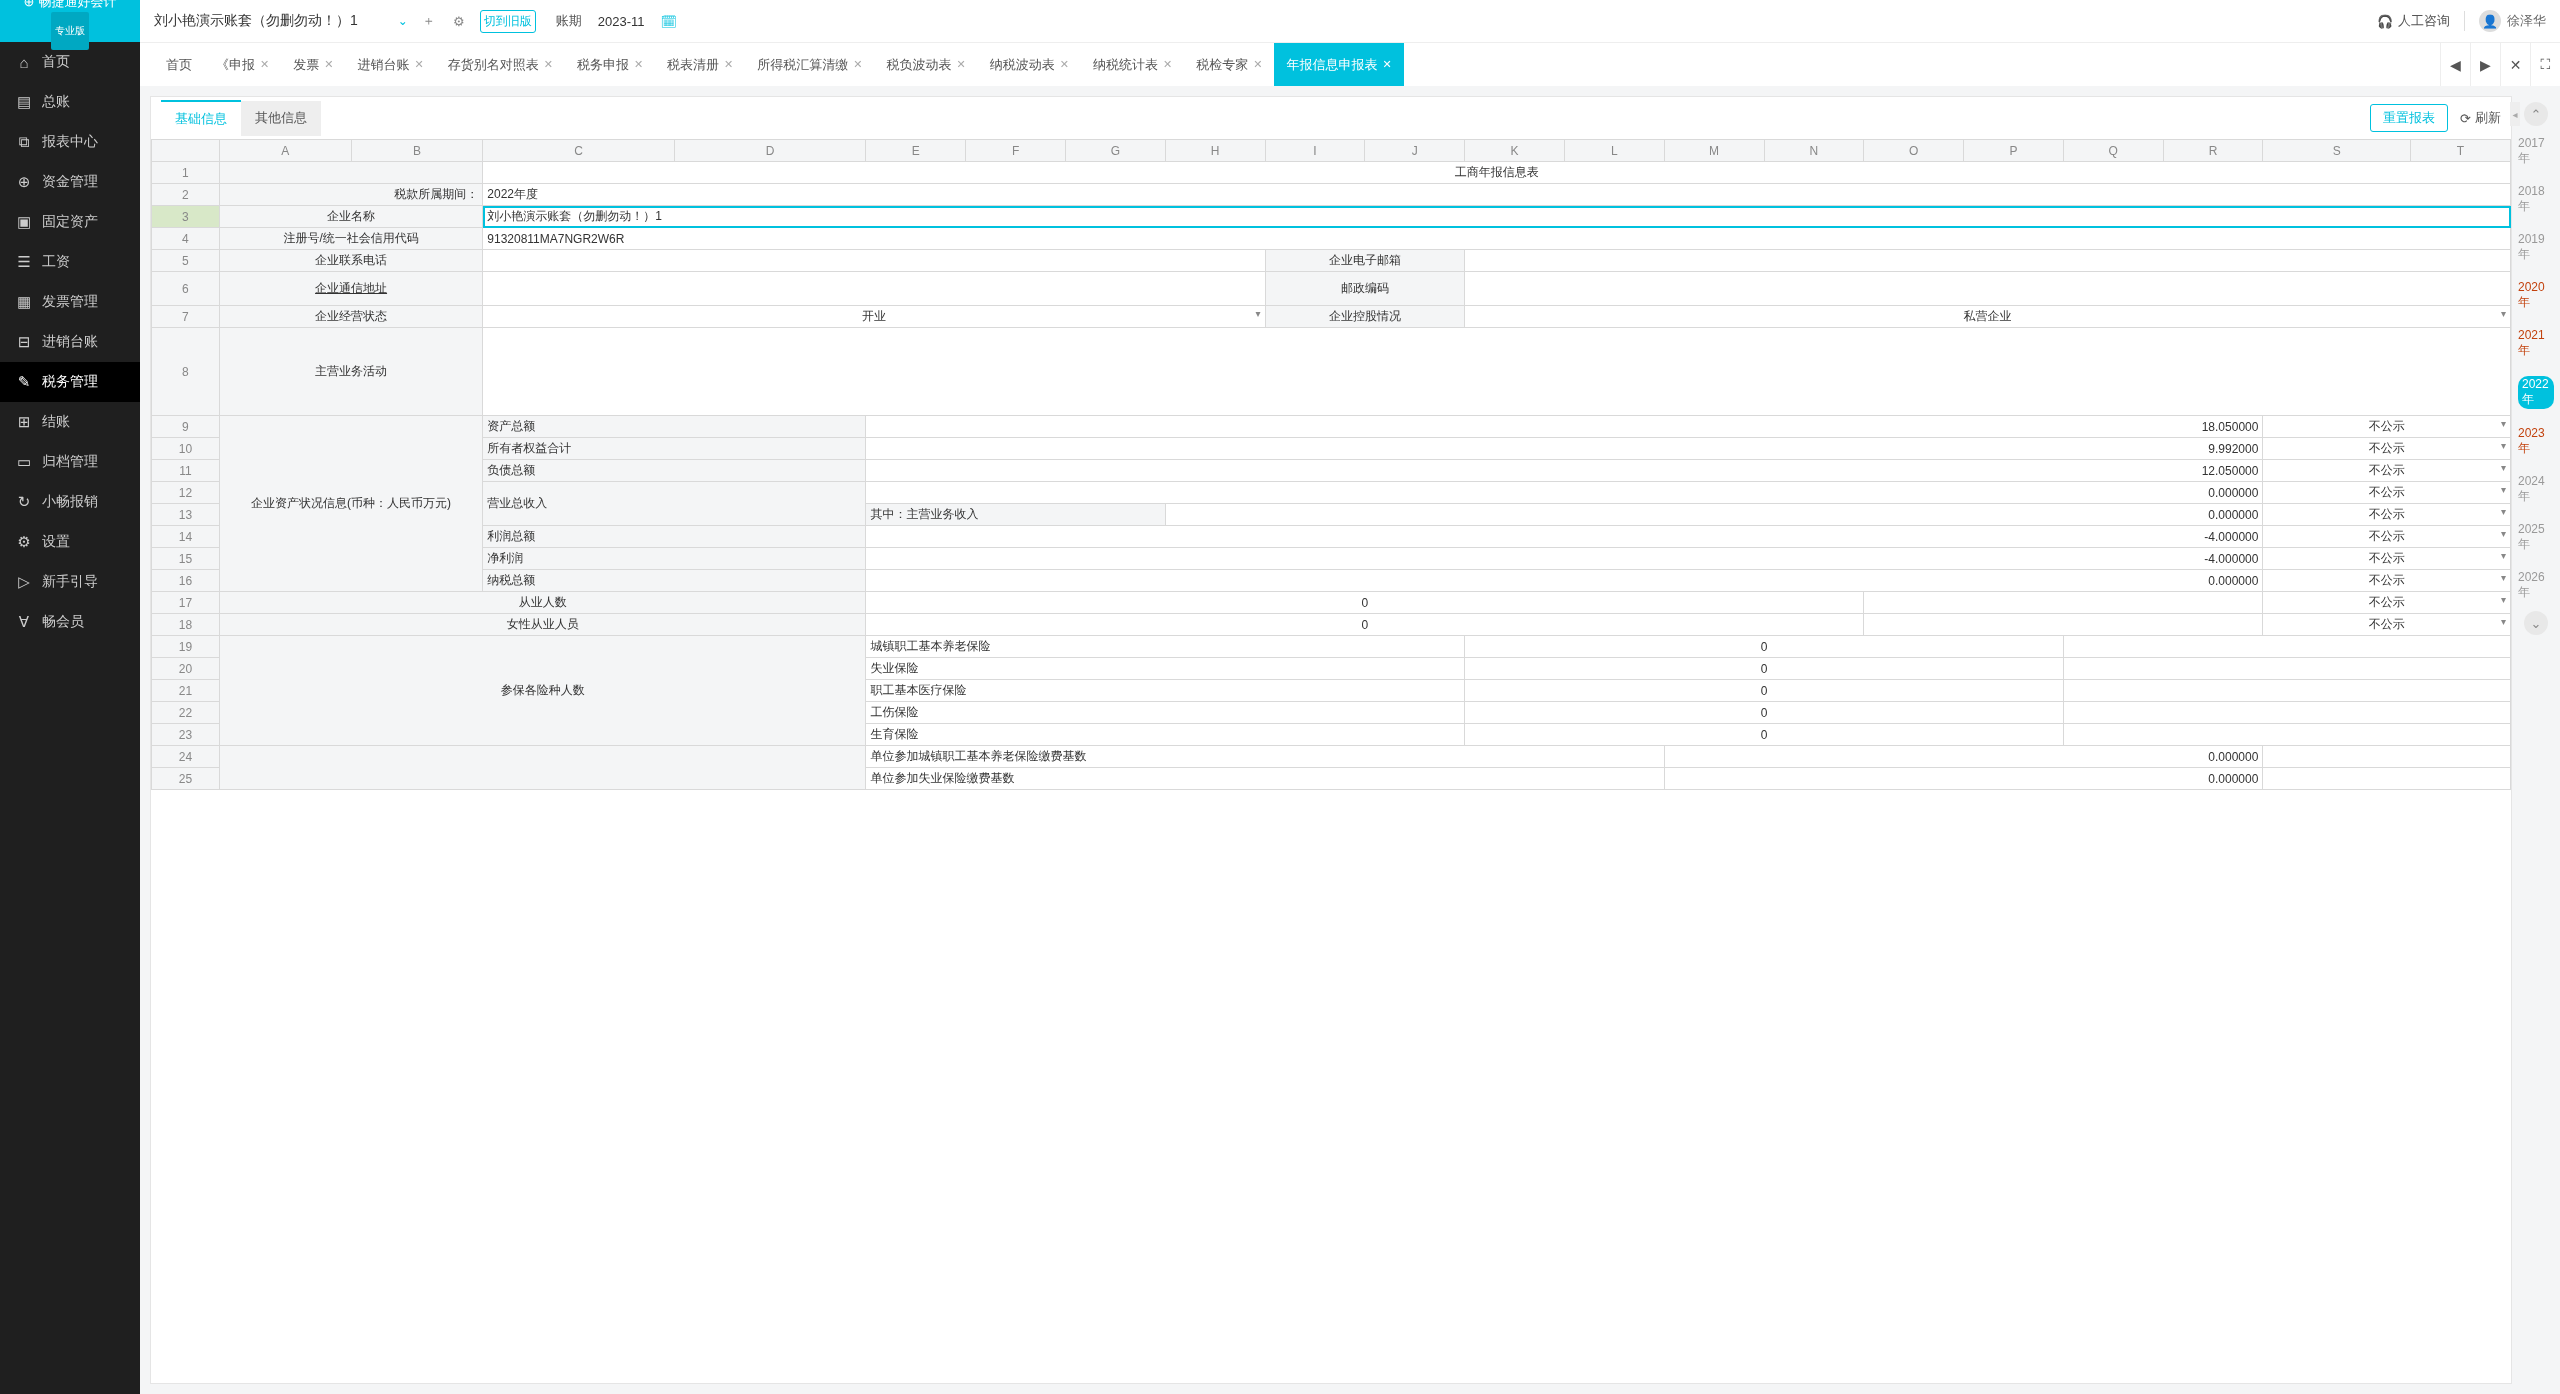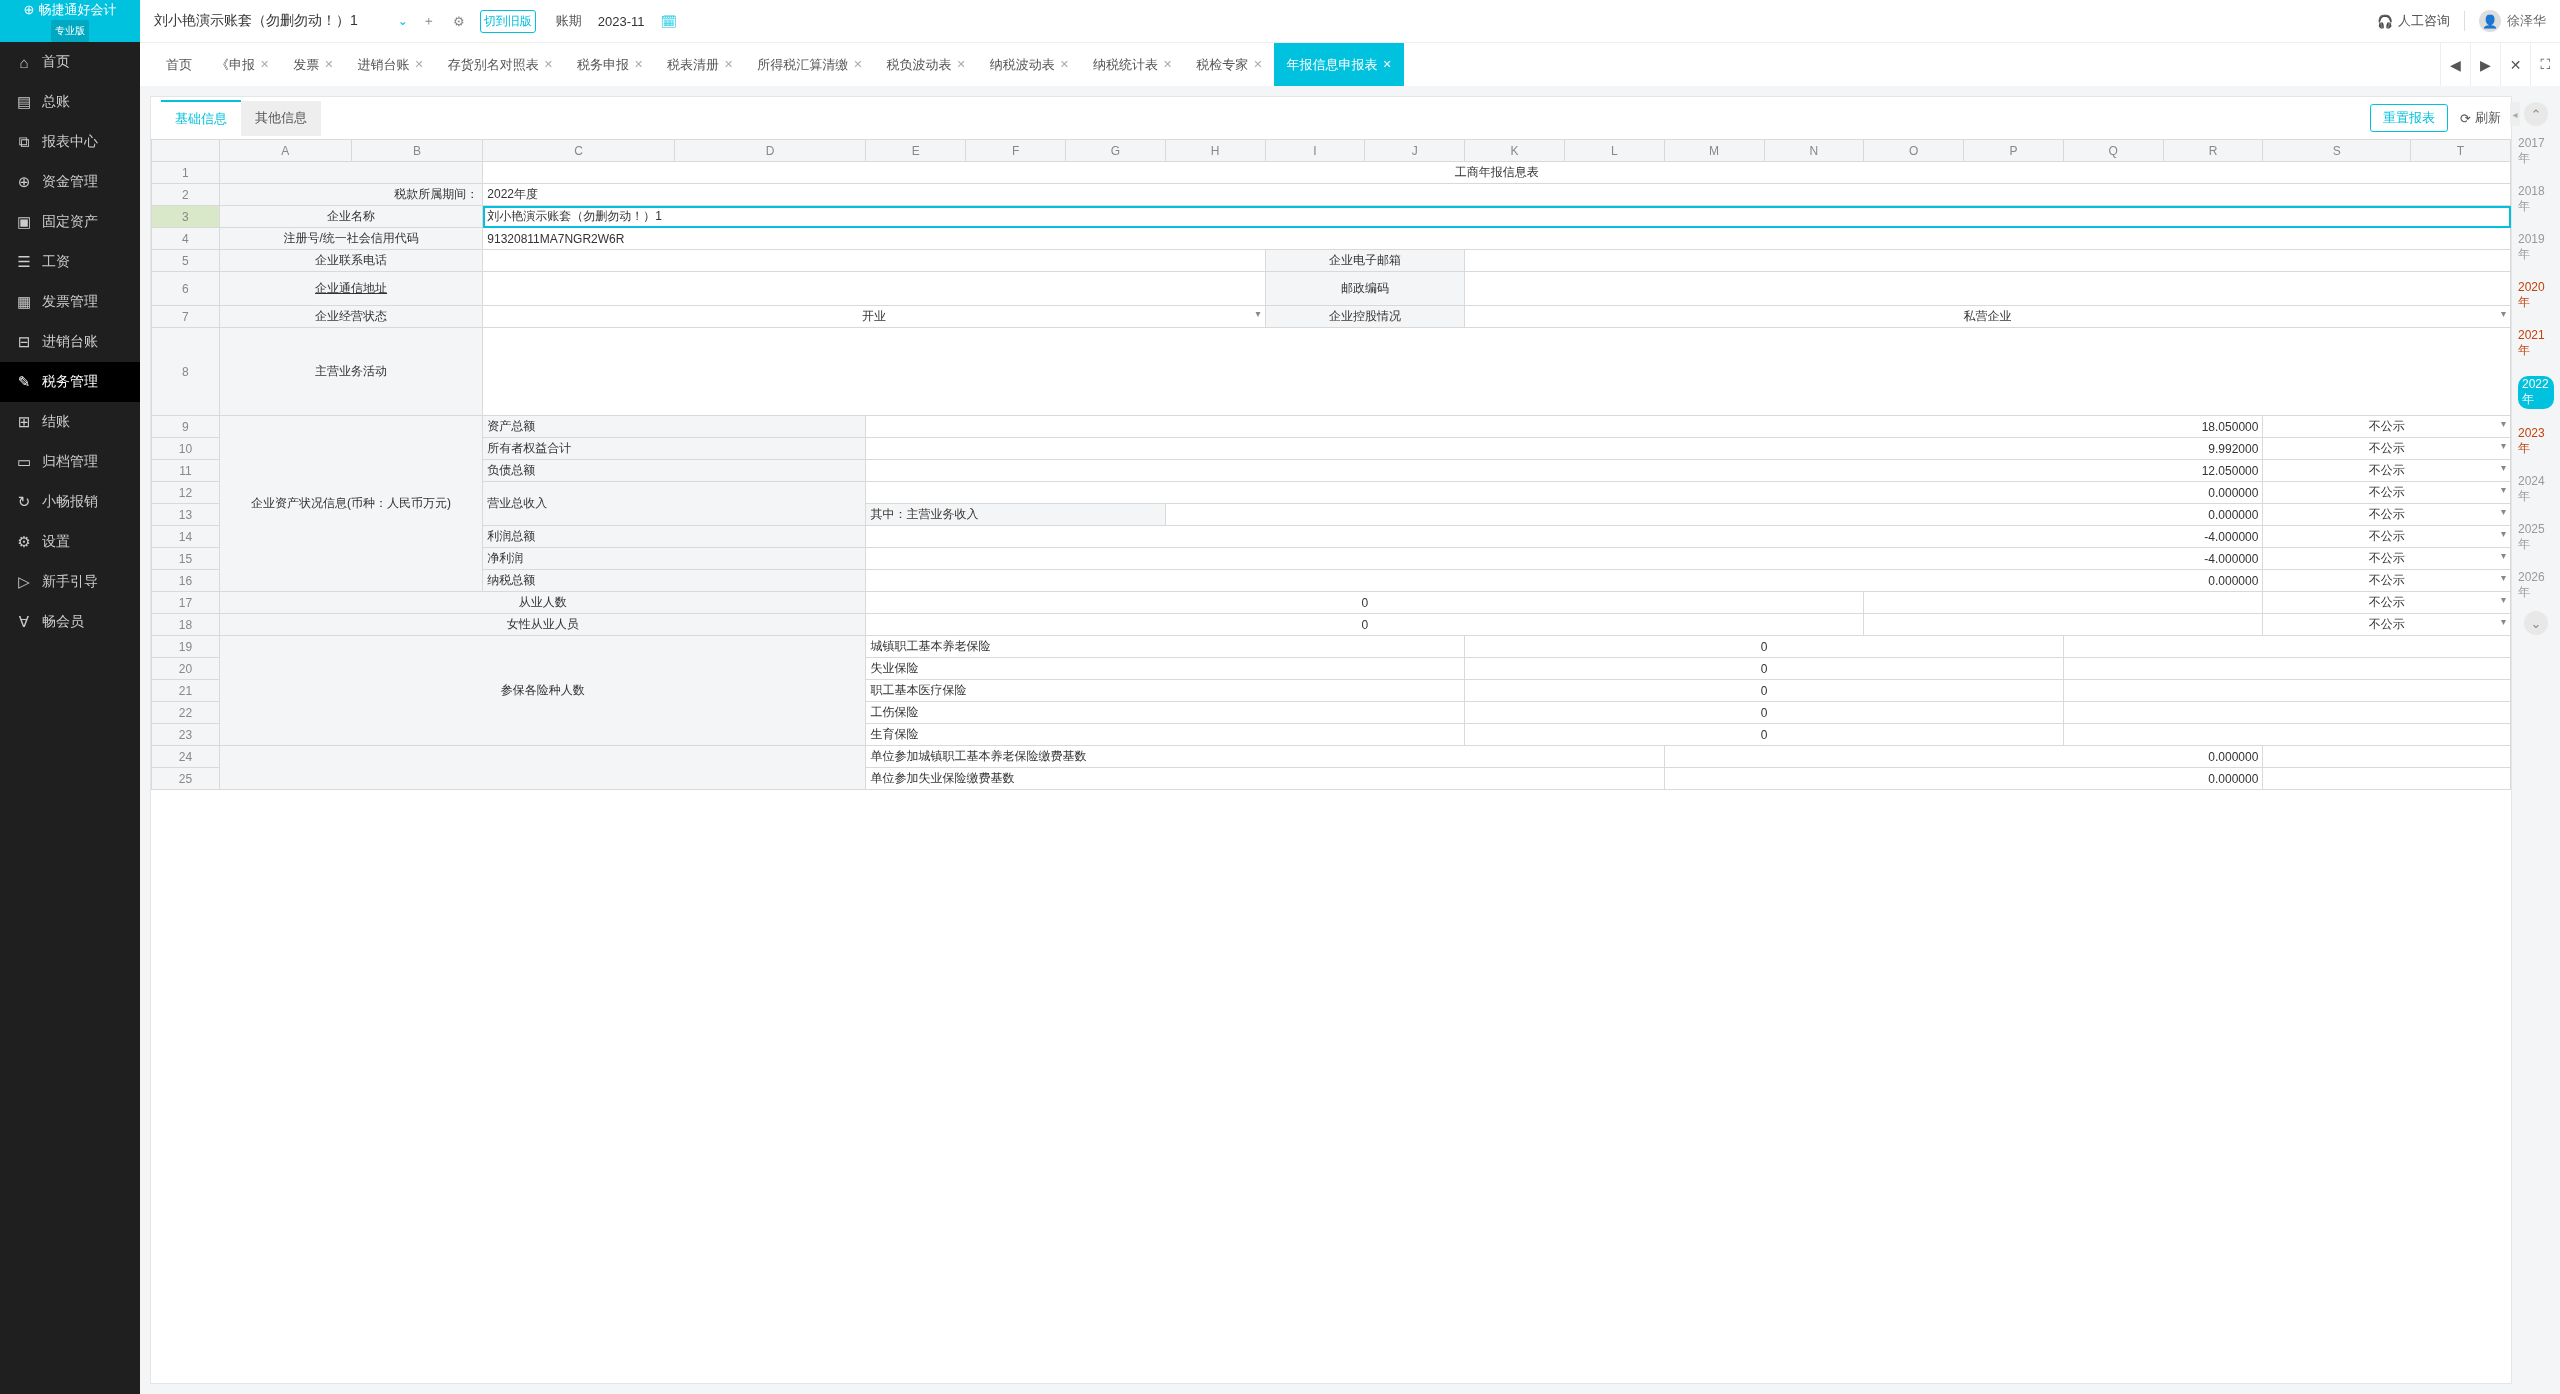--- a/index.html
+++ b/index.html
@@ -2,21 +2,21 @@
 <html><head>
 <meta charset="utf-8">
 <style>
 * { margin: 0; padding: 0; box-sizing: border-box; font-family: -apple-system, "Microsoft YaHei", Arial, sans-serif; }
 body { display: flex; height: 100vh; overflow: hidden; background: #fff; font-size: 13px; color: #333; }
 
 
 .sidebar { width: 140px; background: #1f1f1f; color: #ccc; display: flex; flex-direction: column; }
 .logo-area { height: 42px; background: #00c1de; color: #fff; display: flex; flex-direction: column; align-items: center; justify-content: center; font-size: 13px; position: relative; }
 .logo-main { display:flex; align-items:center; gap:4px;}
-.logo-badge { font-size: 10px; background:#00a8c2; padding:4px 4px; border-radius:2px; margin-top:1px;}
+.logo-badge { font-size: 10px; background:#00a8c2; padding:12px 4px; border-radius:2px; margin-top:1px;}
 .nav { flex:1; overflow-y:auto; }
 .nav-item { display:flex; align-items:center; gap:10px; padding: 11px 16px; cursor:pointer; font-size:14px; color:#ccc;}
 .nav-item.active { background:#000; color:#fff; }
 .nav-icon { width:16px; height:16px; display:inline-flex; align-items:center; justify-content:center; font-size:15px;}
 
 
 .main { flex:1; display:flex; flex-direction:column; min-width:0;}
 .topbar { height:42px; display:flex; align-items:center; padding:0 14px; gap:12px; background:#fff; }
 .account-name { font-size:14px; color:#333; }
 .chev-down { color:#00c1de; font-size:12px; margin-left:28px;}

